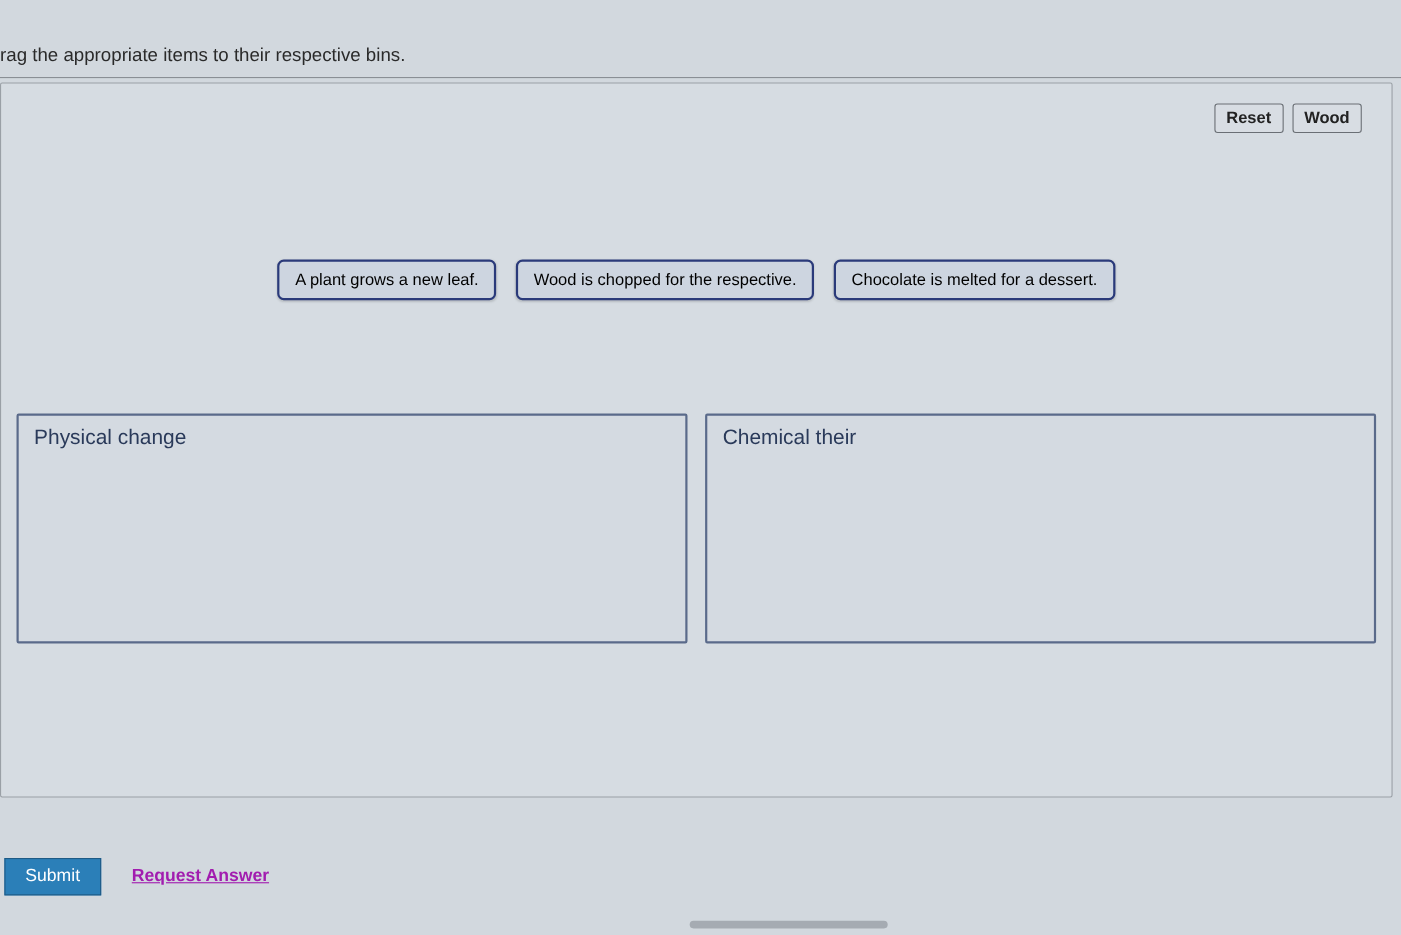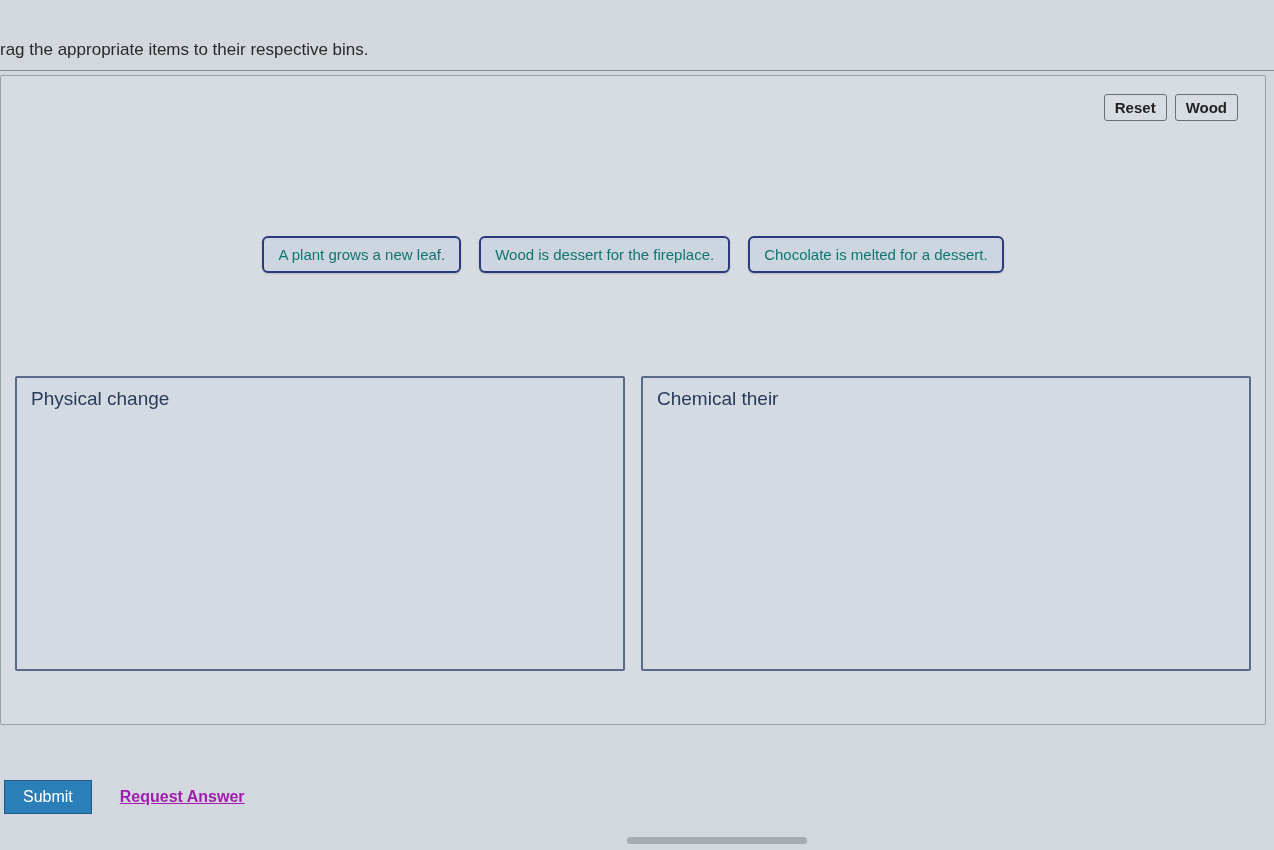--- a/index.html
+++ b/index.html
@@ -55,37 +55,37 @@
       justify-content: center;
       gap: 18px;
       padding: 0 20px;
     }
     .drag-item {
       background: #cdd5e0;
       border: 2px solid #2a3a7a;
       border-radius: 6px;
       padding: 8px 14px;
       font-size: 15px;
-      color: #0f766e;
+      color: #000000;
       cursor: grab;
       white-space: nowrap;
       box-shadow: 0 1px 2px rgba(0,0,0,0.15);
     }
     .bins-row {
       position: absolute;
       top: 300px;
       left: 6px;
       right: 6px;
       display: flex;
       gap: 16px;
       padding: 0 8px;
     }
     .bin {
       flex: 1;
-      height: 295px;
+      height: 209px;
       border: 2px solid #5a6a8a;
       background: #d4dae1;
       border-radius: 2px;
       padding: 10px 14px;
     }
     .bin-label {
       font-size: 19px;
       color: #2a3a5a;
     }
     .footer-row {
@@ -131,21 +131,21 @@
 
 <div class="workspace">
 
   <div class="corner-buttons">
     <button class="small-btn">Reset</button>
     <button class="small-btn">Wood</button>
   </div>
 
   <div class="items-row">
     <div class="drag-item">A plant grows a new leaf.</div>
-    <div class="drag-item">Wood is dessert for the fireplace.</div>
+    <div class="drag-item">Wood is chopped for the respective.</div>
     <div class="drag-item">Chocolate is melted for a dessert.</div>
   </div>
 
   <div class="bins-row">
     <div class="bin">
       <div class="bin-label">Physical change</div>
     </div>
     <div class="bin">
       <div class="bin-label">Chemical their</div>
     </div>

